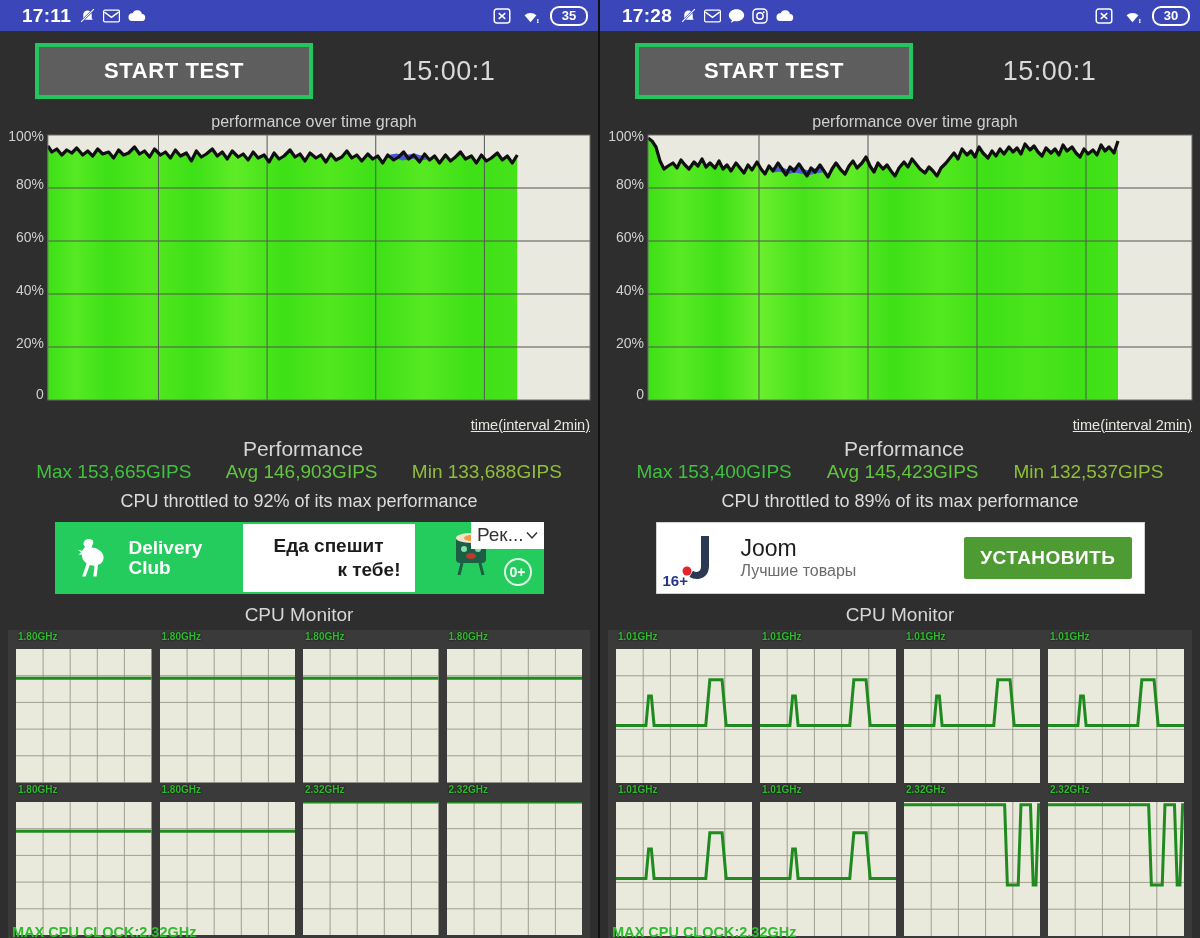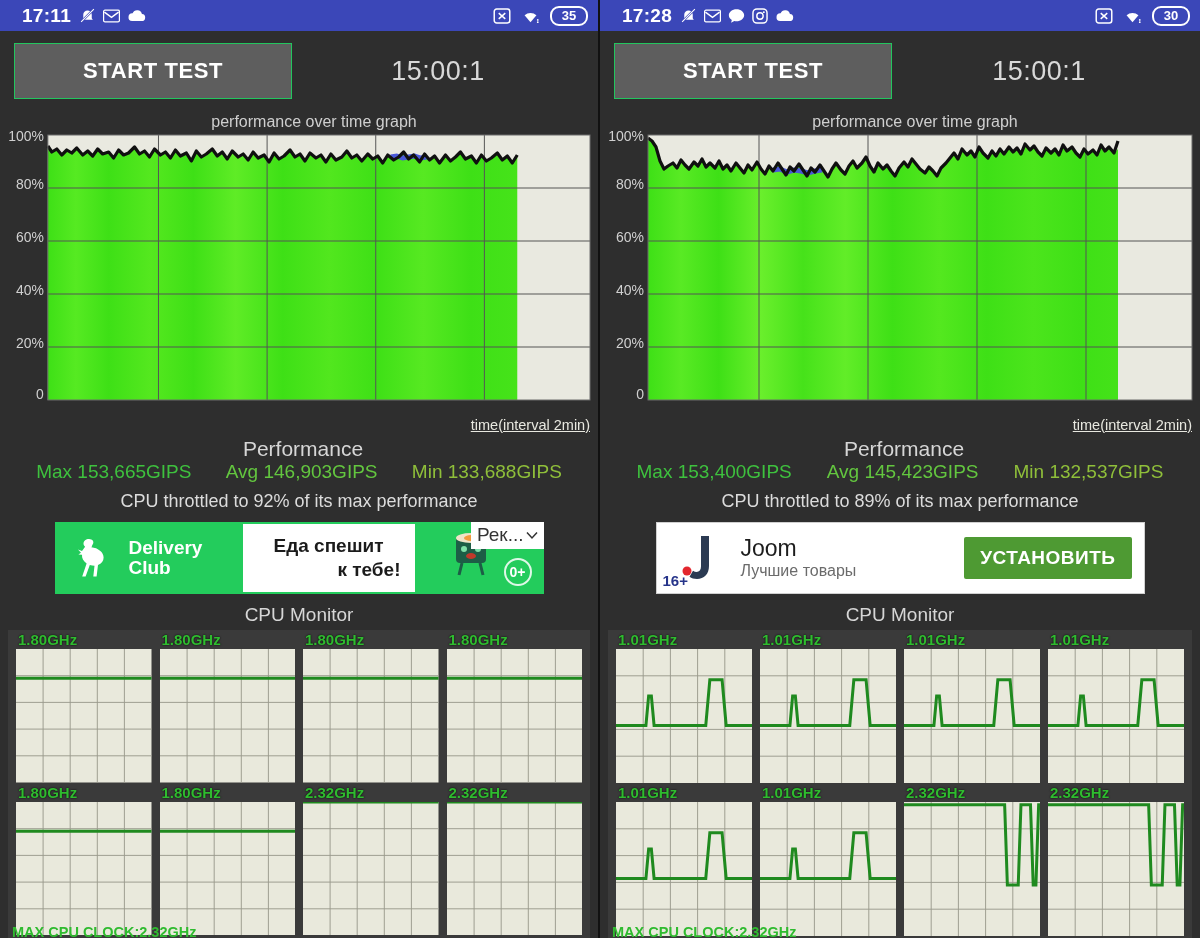--- a/index.html
+++ b/index.html
@@ -41,25 +41,26 @@
   
   .topbar {
     flex: 0 0 80px;
     display: flex; align-items: center;
     background: #2e2e2e;
     padding: 0 14px;
   }
   .start-btn {
     width: 278px; height: 56px;
     background: #5e5e5e;
-    border: 1px solid #22c55e;
+    border: 4px solid #22c55e;
     color: #fff; font-size: 22px; font-weight: bold;
     letter-spacing: 0.6px;
     display: flex; align-items: center; justify-content: center;
     cursor: pointer;
+    margin-left: 21px;
   }
   .timer {
     flex: 1; text-align: center;
     color: #d8d8d8; font-size: 27px; letter-spacing: 0.5px;
   }
 
   
   .graph-wrap {
     flex: 0 0 322px;
     position: relative;
@@ -156,21 +157,21 @@
     flex: 1; position: relative; padding: 0 0 4px;
   }
   .cpu-grid {
     display: grid; grid-template-columns: repeat(4, 1fr);
     grid-template-rows: 1fr 1fr; gap: 0px 8px;
     padding: 2px 8px 0; height: 266px;
   }
   .cpu-cell { position: relative; padding-top: 17px; }
   .cpu-freq {
     position: absolute; top: -1px; left: 2px;
-    color: #2fbb2f; font-size: 15px; font-weight: bold;
+    color: #2fbb2f; font-size: 10px; font-weight: bold;
     z-index: 3; text-shadow: 0 0 2px #000;
   }
   .cpu-cell svg { width: 100%; height: calc(100% - 2px); display: block; }
   .max-clock {
     position: absolute; left: 4px; bottom: -2px;
     color: #2fbb2f; font-size: 14.5px; font-weight: bold;
   }
 </style>
 </head>
 <body>

